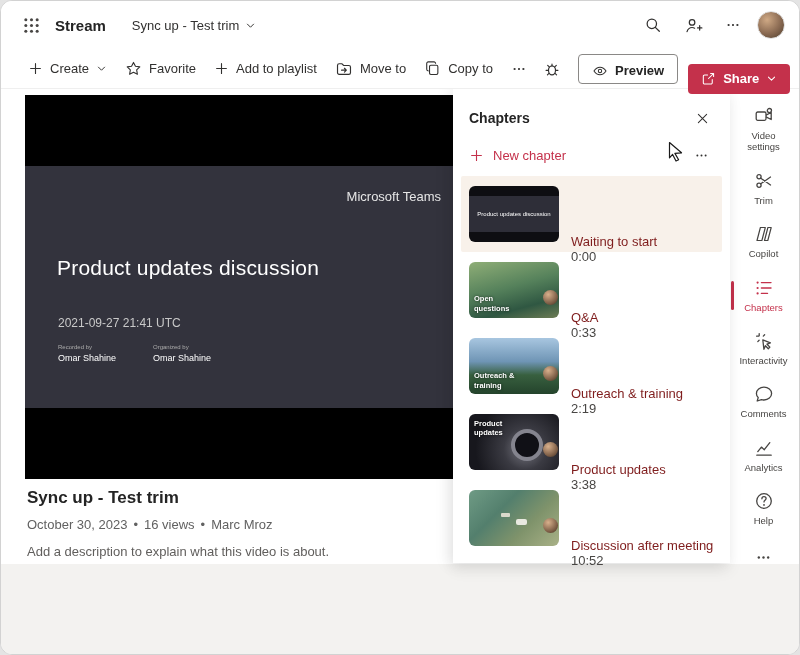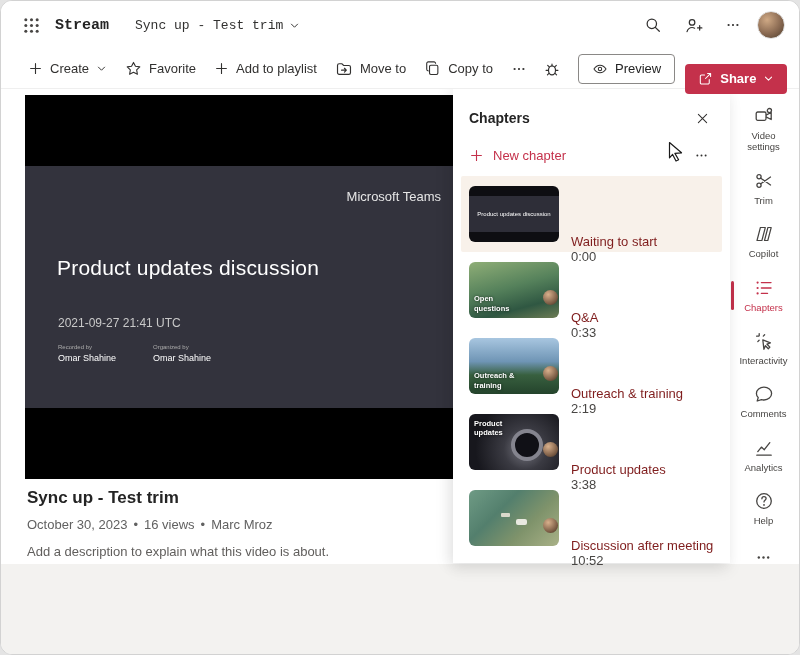--- a/index.html
+++ b/index.html
@@ -13,42 +13,42 @@
   }
   .page {
     position:relative; width:800px; height:655px;
     background:#fff; border:1px solid #d2d2d2; border-radius:12px;
     overflow:hidden;
   }
 
   
   .topbar {
     position:absolute; top:0; left:0; right:0; height:48px;
-    display:flex; align-items:center; padding:0 14px; background:#fff; z-index:6;font-family:Liberation Mono, monospace;
+    display:flex; align-items:center; padding:0 14px; background:#fff; z-index:6;
   }
   .waffle-btn { width:32px; height:32px; display:flex; align-items:center; justify-content:center; border-radius:4px; cursor:pointer; }
   .app-name { font-size:15px; font-weight:700; margin:0 26px 0 8px; }
   .video-selector { display:flex; align-items:center; gap:6px; font-size:13px; color:#323130; cursor:pointer; }
   .topbar-right { margin-left:auto; display:flex; align-items:center; gap:8px; }
   .icon-btn { width:32px; height:32px; display:flex; align-items:center; justify-content:center; border-radius:4px; cursor:pointer; }
   .avatar { width:28px; height:28px; border-radius:50%;
     background:radial-gradient(circle at 35% 30%, #cfa985 0%, #8a6a52 55%, #4d3c2b 100%);
     border:1px solid #e0e0e0; cursor:pointer; }
 
   
   .toolbar {
     position:absolute; top:48px; left:0; right:0; height:40px;
     display:flex; align-items:center; padding:0 18px; background:#fff;
     border-bottom:1px solid #efefef; z-index:5;
   }
   .tb-btn { display:flex; align-items:center; gap:7px; font-size:13px; color:#323130;
     padding:5px 9px; border-radius:4px; cursor:pointer; white-space:nowrap; }
   .tb-right { margin-left:auto; display:flex; align-items:center; gap:10px; }
-  .preview-btn { display:flex; align-items:center; gap:7px; height:30px; padding:8px 13px;
-    border:1px solid #8a8886; border-radius:4px; background:#fff; font-size:13px; font-weight:400; color:#242424; cursor:pointer; }
+  .preview-btn { display:flex; gap:7px; height:30px; padding:8px 13px;
+    border:1px solid #8a8886; border-radius:4px; background:#fff; font-size:13px; font-weight:700; color:#242424; cursor:pointer; }
   .share-btn { display:flex; align-items:center; gap:7px; height:30px; padding:0 13px;
     border:none; border-radius:4px; background:var(--accent); font-size:13px; font-weight:700; color:#fff; cursor:pointer;margin-top:20px; }
 
   
   .bottom-strip { position:absolute; left:0; right:0; bottom:0; height:90px; background:#f3f2f0; z-index:0; }
 
   
   .player { position:absolute; left:24px; top:94px; width:428px; height:384px;
     background:#000; display:flex; align-items:center; z-index:1; cursor:pointer; }
   .slide { position:relative; width:100%; height:242px; background:#33333d; color:#fff; }

